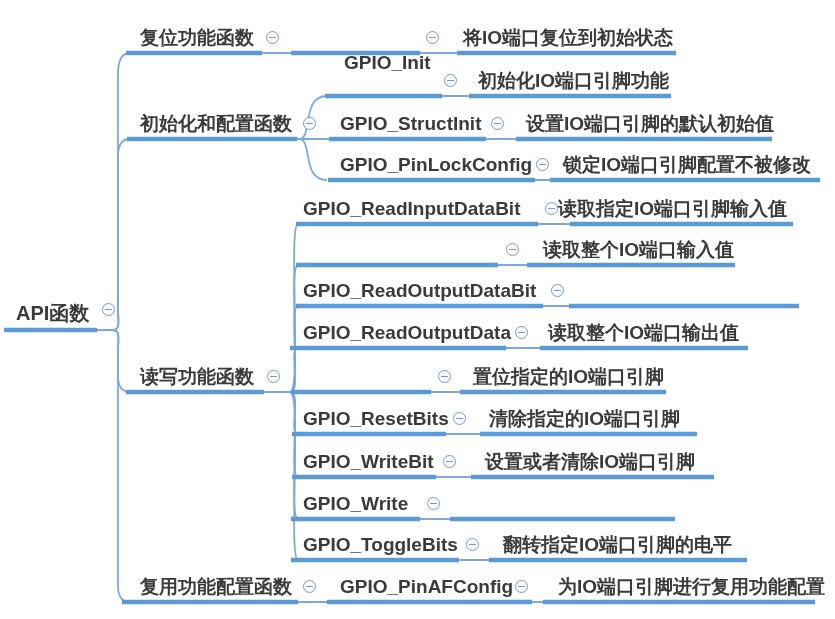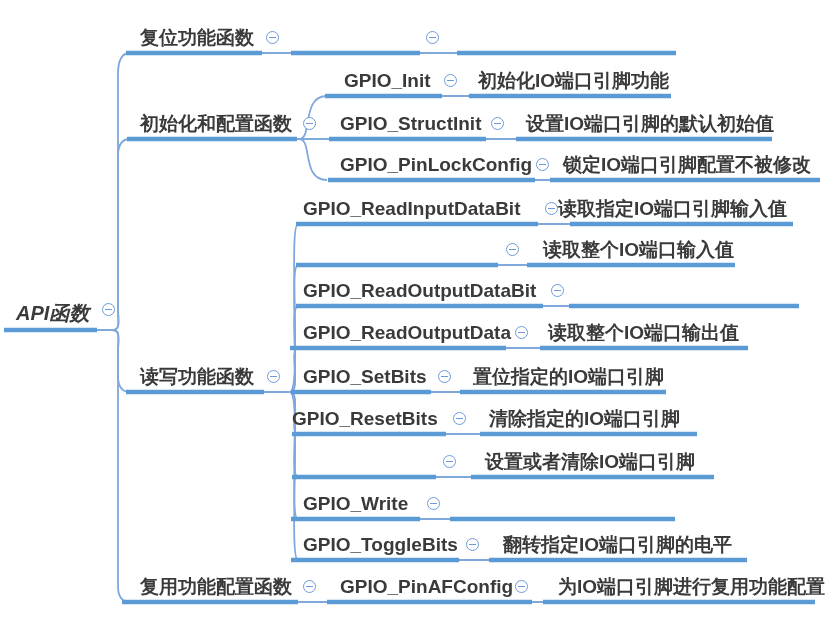--- a/index.html
+++ b/index.html
@@ -1,21 +1,21 @@
 <!DOCTYPE html>
 <html><head>
 <meta charset="utf-8">
 <style>
   html,body{margin:0;padding:0;background:#fff;}
   #stage{position:relative;width:835px;height:619px;background:#fff;overflow:hidden;
          font-family:"Liberation Sans",sans-serif;}
   #wires{position:absolute;left:0;top:0;}
   .node{position:absolute;font-weight:600;font-size:19px;line-height:22px;
         color:#3A3A3A;white-space:nowrap;}
-  .root{font-size:20px;line-height:24px;font-style:italic;}
+  .root{font-size:20px;line-height:24px;}
   .minus{position:absolute;width:13px;height:13px;box-sizing:border-box;
          border:1.6px solid #6E9BD8;border-radius:50%;background:#fff;}
   .minus::after{content:"";position:absolute;left:2px;right:2px;top:50%;
          height:1.6px;margin-top:-0.8px;background:#6E9BD8;}
 </style>
 </head>
 <body>
 
 <div id="stage">
 
@@ -98,22 +98,23 @@
       <line x1="543" y1="602" x2="815" y2="602"></line>
     </g>
   </svg>
 
   <div class="node root" style="left:16px;top:301px">API函数</div>
   <span class="minus" style="left:102px;top:303px"></span>
 
   <div class="node" style="left:140px;top:27px">复位功能函数</div>
   <span class="minus" style="left:266px;top:31px"></span>
   <span class="minus" style="left:426px;top:31px"></span>
+  <div class="node" style="left:463px;top:27px">将IO端口复位到初始状态</div>
 
-  <div class="node" style="left:344px;top:70px">GPIO_Init</div>
+  <div class="node" style="left:344px;top:52px">GPIO_Init</div>
   <span class="minus" style="left:444px;top:74px"></span>
   <div class="node" style="left:478px;top:70px">初始化IO端口引脚功能</div>
 
   <div class="node" style="left:140px;top:113px">初始化和配置函数</div>
   <span class="minus" style="left:303px;top:117px"></span>
   <div class="node" style="left:340px;top:113px">GPIO_StructInit</div>
   <span class="minus" style="left:491px;top:117px"></span>
   <div class="node" style="left:526px;top:113px">设置IO端口引脚的默认初始值</div>
 
   <div class="node" style="left:340px;top:154px">GPIO_PinLockConfig</div>
@@ -129,28 +130,28 @@
 
   <div class="node" style="left:303px;top:280px">GPIO_ReadOutputDataBit</div>
   <span class="minus" style="left:551px;top:284px"></span>
 
   <div class="node" style="left:303px;top:322px">GPIO_ReadOutputData</div>
   <span class="minus" style="left:515px;top:326px"></span>
   <div class="node" style="left:140px;top:366px">读写功能函数</div>
 
   <div class="node" style="left:548px;top:322px">读取整个IO端口输出值</div>
   <span class="minus" style="left:267px;top:370px"></span>
-  <div class="node" style="left:303px;top:366px">GPIO_SetBits</div>
   <span class="minus" style="left:438px;top:370px"></span>
   <div class="node" style="left:473px;top:366px">置位指定的IO端口引脚</div>
 
-  <div class="node" style="left:292px;top:408px">GPIO_ResetBits</div>
+  <div class="node" style="left:303px;top:408px">GPIO_ResetBits</div>
   <span class="minus" style="left:453px;top:412px"></span>
   <div class="node" style="left:489px;top:408px">清除指定的IO端口引脚</div>
 
+  <div class="node" style="left:303px;top:451px">GPIO_WriteBit</div>
   <span class="minus" style="left:443px;top:455px"></span>
   <div class="node" style="left:485px;top:451px">设置或者清除IO端口引脚</div>
 
   <div class="node" style="left:303px;top:493px">GPIO_Write</div>
   <span class="minus" style="left:427px;top:497px"></span>
 
   <div class="node" style="left:303px;top:534px">GPIO_ToggleBits</div>
   <span class="minus" style="left:466px;top:538px"></span>
   <div class="node" style="left:140px;top:576px">复用功能配置函数</div>
 

